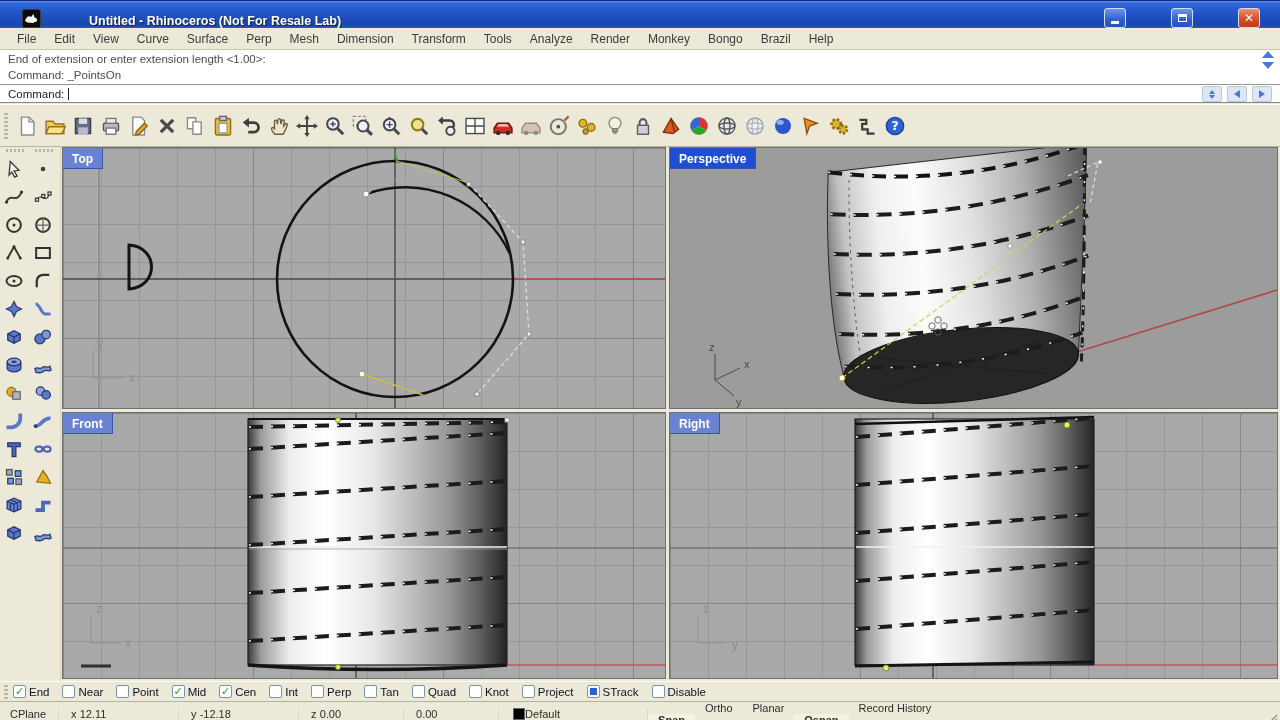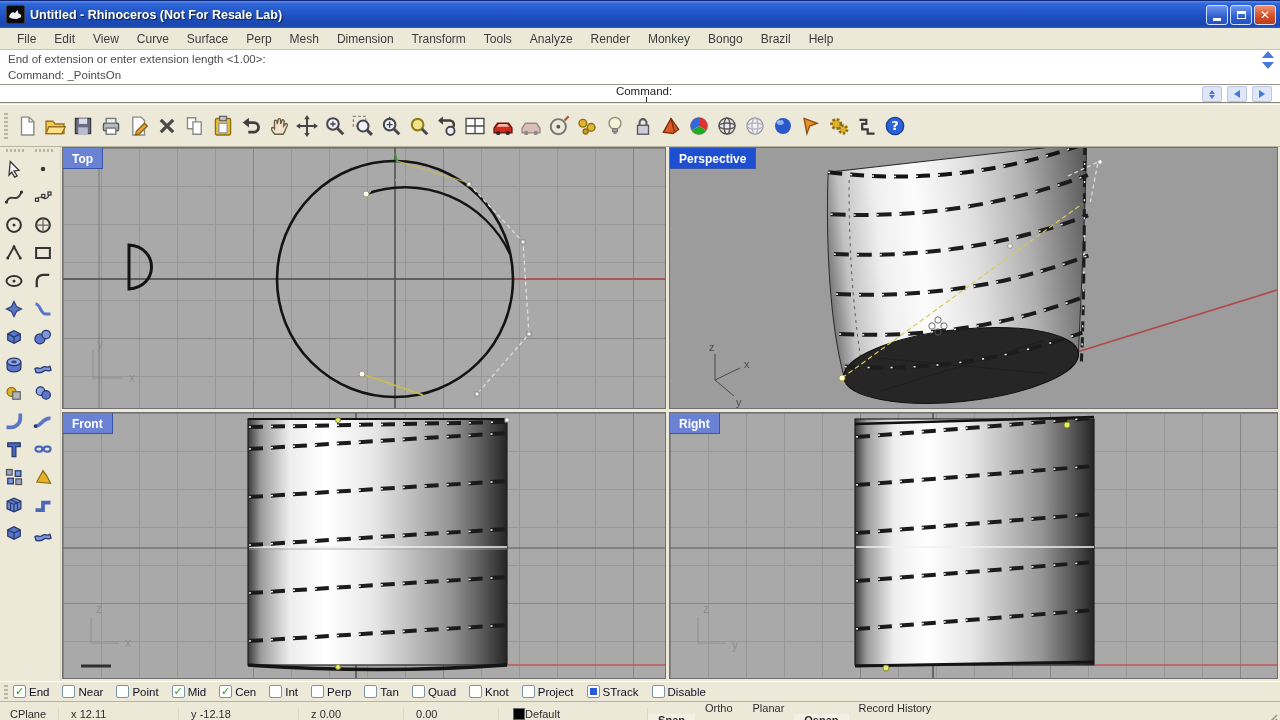--- a/index.html
+++ b/index.html
@@ -1,21 +1,21 @@
 <!DOCTYPE html>
 <html><head>
 <meta charset="utf-8">
 <style>
   html,body{margin:0;padding:0;background:#555;}
   .app{position:relative;width:1280px;height:720px;overflow:hidden;background:#ece9d8;
        font-family:"Liberation Sans",sans-serif;font-size:12px;color:#333;user-select:none;}
   
-  .titlebar{position:absolute;left:0;top:0;width:1280px;height:28px;display:flex;align-items:center;
+  .titlebar{position:absolute;left:0;top:0;width:1280px;height:28px;display:flex;align-items:flex-end;
     background:linear-gradient(180deg,#5a8bee 0%,#2f66d8 10%,#1e50c2 55%,#1a46ae 90%,#2a5bc6 100%);
-    border-top:1px solid #10297a;box-sizing:border-box;padding:0 4px;}
+    border-top:1px solid #10297a;box-sizing:border-box;padding:0 20px;gap:43px;}
   .title-icon{width:19px;height:19px;margin:0 5px 0 2px;flex:0 0 auto;}
   .title-text{color:#fff;font-weight:bold;font-size:12.5px;text-shadow:1px 1px 1px #123;flex:1;}
   .winbtn{width:22px;height:20px;margin-left:2px;border-radius:3px;display:flex;align-items:center;justify-content:center;
     background:linear-gradient(180deg,#6f96ee,#2f5ed0 60%,#2553bd);border:1px solid #cfe0ff;box-sizing:border-box;}
   .winbtn.close{background:linear-gradient(180deg,#ef9070,#d4502a 55%,#bf3c18);}
   .glyph-min{width:8px;height:3px;background:#fff;margin-top:9px;}
   .glyph-max{width:9px;height:8px;border:1px solid #fff;border-top:3px solid #fff;box-sizing:border-box;}
   .glyph-x{color:#fff;font-family:"DejaVu Sans",sans-serif;font-size:12px;font-weight:bold;line-height:1;}
   
   .menubar{position:absolute;left:0;top:28px;width:1280px;height:22px;background:#ece9d8;display:flex;align-items:center;
@@ -23,21 +23,21 @@
   .menubar span{padding:2px 9px;color:#3c3c3c;font-size:12px;}
   
   .cmdhist{position:absolute;left:0;top:50px;width:1280px;height:35px;background:#fff;border-bottom:1px solid #9a978a;
     box-sizing:border-box;padding:1px 0 0 8px;}
   .cmdhist .line{font-size:11.5px;line-height:16px;color:#4c4c4c;white-space:pre;}
   .histscroll{position:absolute;right:6px;top:1px;display:flex;flex-direction:column;gap:4px;}
   .chev{width:0;height:0;border-left:6px solid transparent;border-right:6px solid transparent;}
   .chev.up{border-bottom:7px solid #4a78d8;}
   .chev.down{border-top:7px solid #4a78d8;}
   .cmdline{position:absolute;left:0;top:85px;width:1280px;height:18px;background:#fff;border-bottom:1px solid #8a8778;
-    box-sizing:border-box;display:flex;align-items:center;padding-left:8px;font-size:11.5px;color:#222;flex-direction:column;}
+    box-sizing:border-box;display:flex;align-items:center;padding-left:8px;font-size:11.5px;color:#222;}
   .caret{display:inline-block;width:1px;height:12px;background:#222;margin-left:4px;}
   .cmdnav{position:absolute;right:8px;top:1px;display:flex;gap:5px;align-items:center;}
   .navbtn{width:18px;height:14px;background:#dfe7f7;border:1px solid #b9c6e4;border-radius:2px;
     display:flex;align-items:center;justify-content:center;flex-direction:column;}
   .tri-l{width:0;height:0;border-top:4px solid transparent;border-bottom:4px solid transparent;border-right:6px solid #4a78d8;}
   .tri-r{width:0;height:0;border-top:4px solid transparent;border-bottom:4px solid transparent;border-left:6px solid #4a78d8;}
   .tri-u{width:0;height:0;border-left:3.5px solid transparent;border-right:3.5px solid transparent;border-bottom:4px solid #4a78d8;margin-bottom:1px;}
   .tri-d{width:0;height:0;border-left:3.5px solid transparent;border-right:3.5px solid transparent;border-top:4px solid #4a78d8;}
   
   .toolbar{position:absolute;left:0;top:104px;width:1280px;height:43px;background:#ece9d8;box-sizing:border-box;

